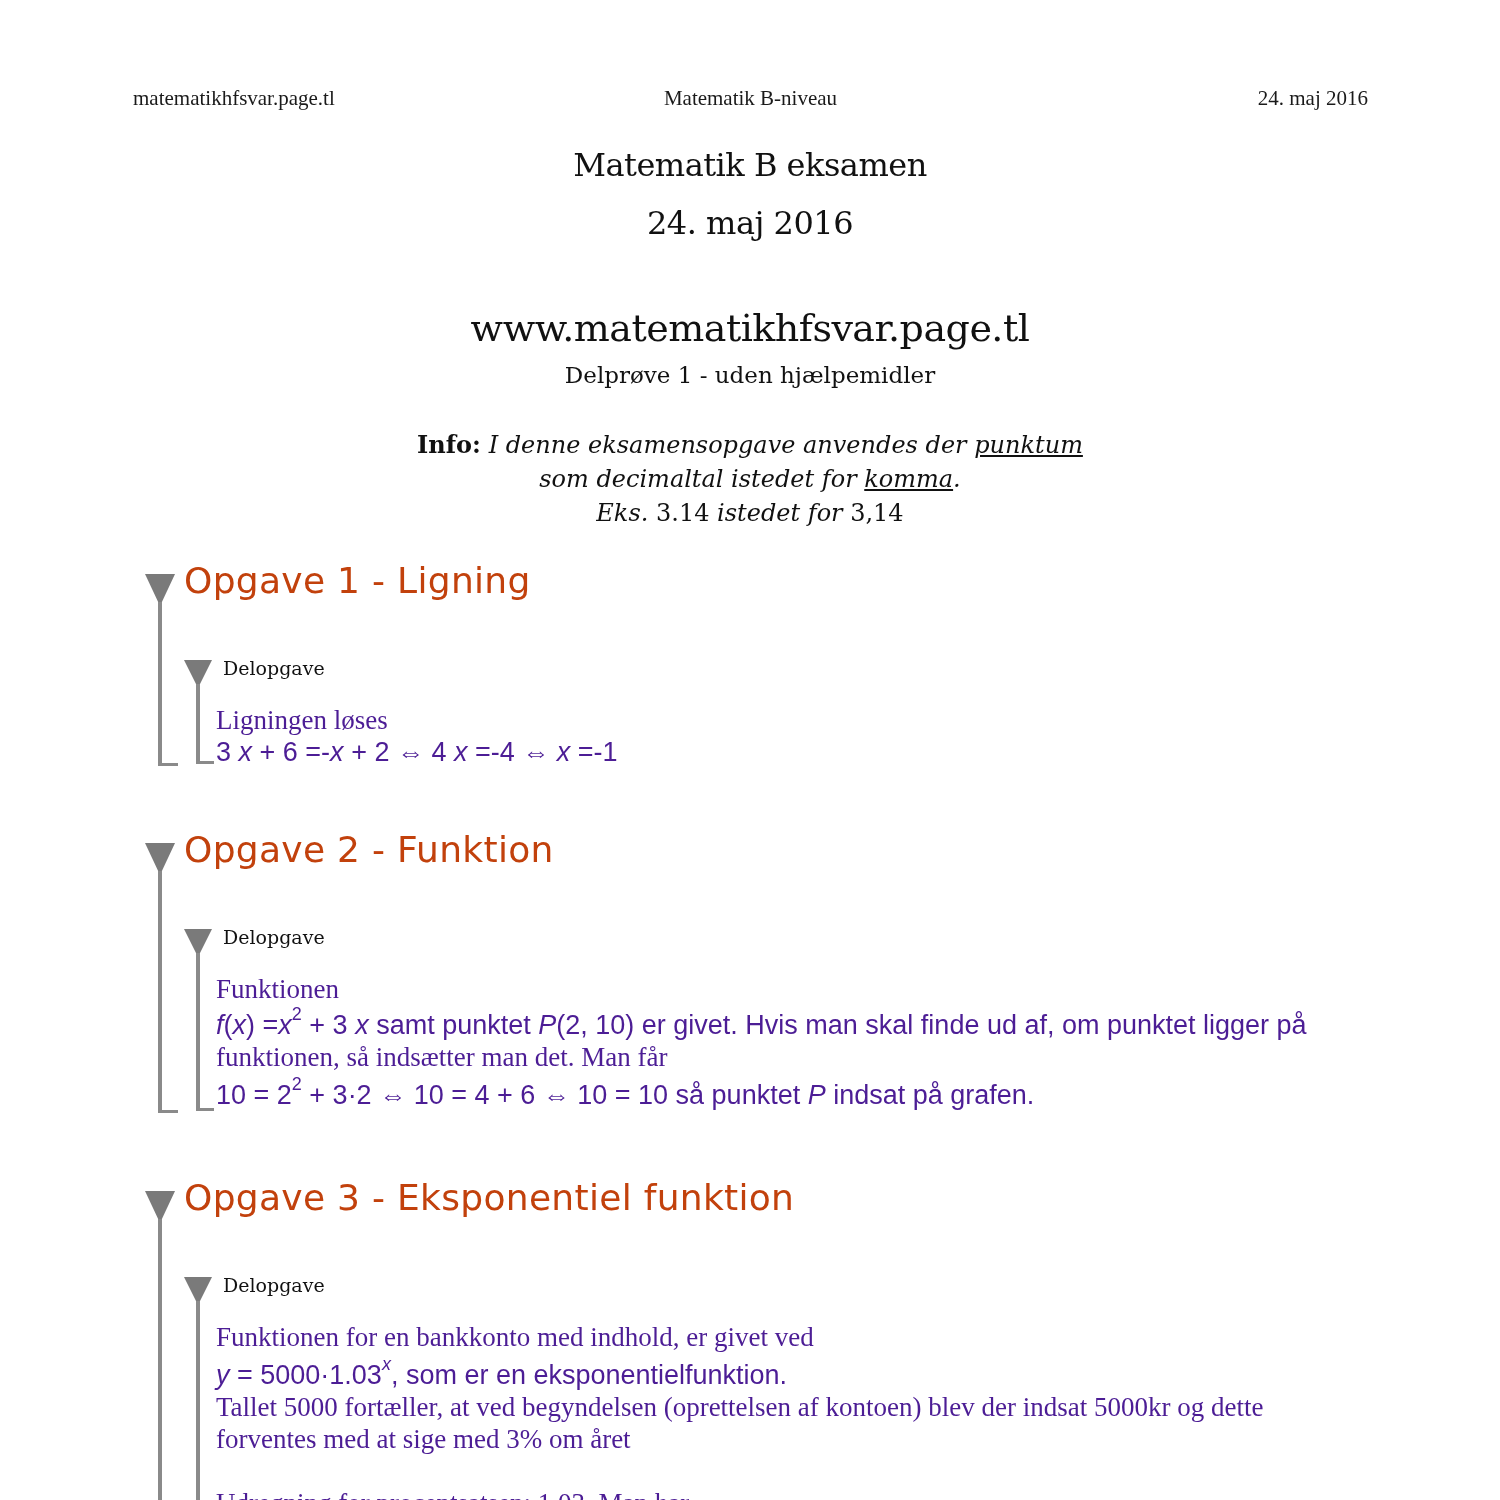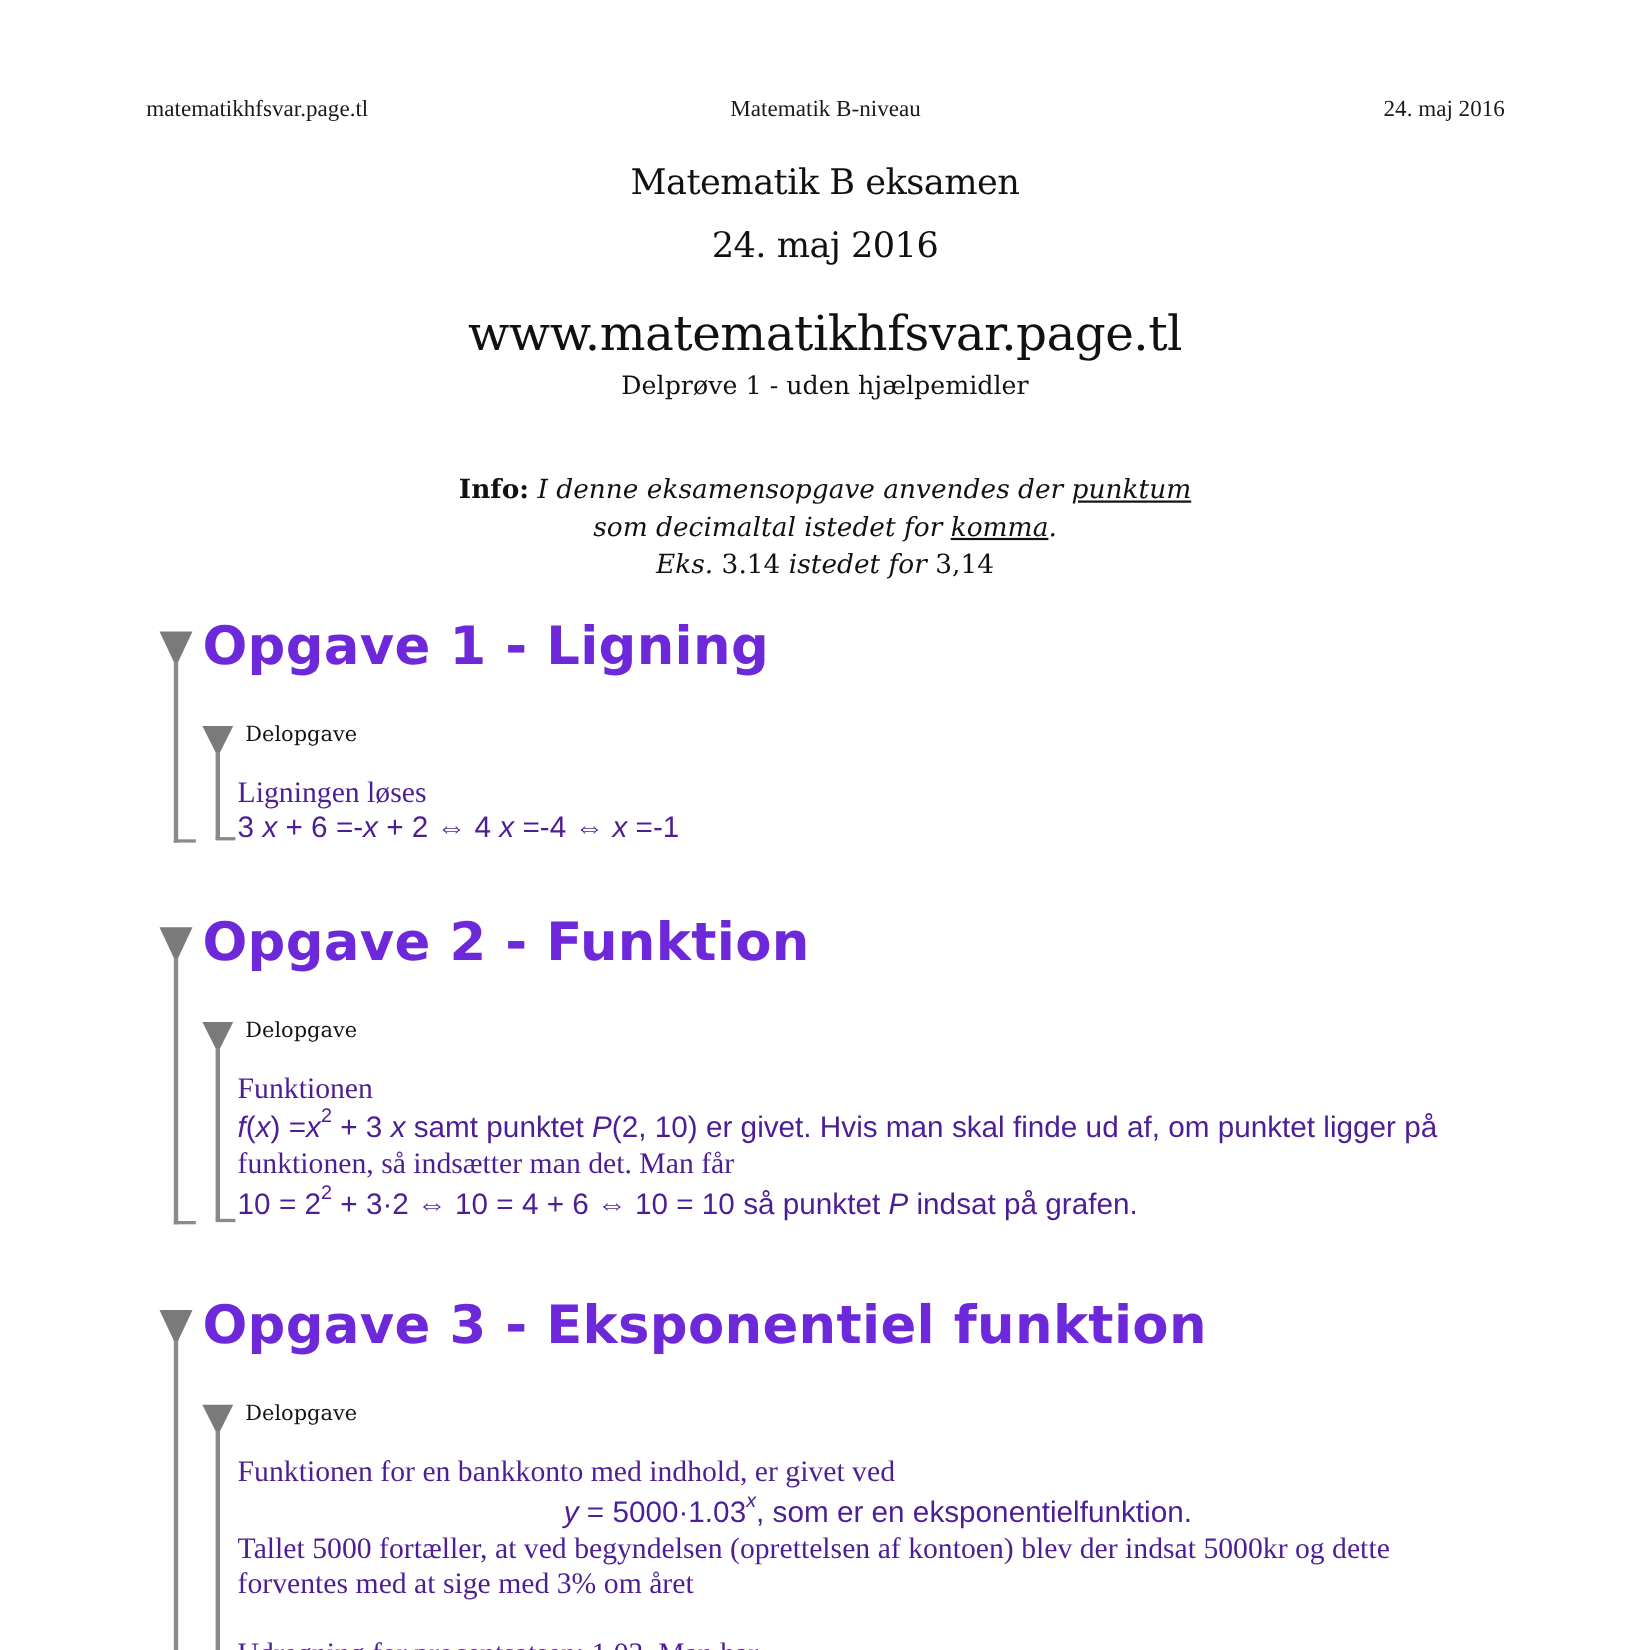--- a/index.html
+++ b/index.html
@@ -8,38 +8,38 @@
 
   .running-header { position: absolute; top: 86px; left: 133px; right: 132px; height: 30px;
     font-family: "Liberation Serif", serif; font-size: 21px; color: #1a1a1a; }
   .rh-left { position: absolute; left: 0; top: 0; }
   .rh-center { position: absolute; left: 0; right: 0; top: 0; text-align: center; }
   .rh-right { position: absolute; right: 0; top: 0; }
 
   .title-block { position: absolute; top: 136px; left: 0; right: 0; text-align: center;
     font-family: "DejaVu Serif", serif; color: #111; }
   .title-line { font-size: 32px; line-height: 58px; letter-spacing: -0.5px; }
-  .url-line { font-size: 44px; line-height: 56px; margin-top: 24px; letter-spacing: -0.5px; }
+  .url-line { font-size: 38px; line-height: 56px; margin-top: 48px; letter-spacing: -0.5px; }
   .subtitle-line { font-size: 23px; line-height: 42px; margin-top: -2px; }
 
   .info-block { position: absolute; top: 428px; left: 0; right: 0; text-align: center;
     font-family: "DejaVu Serif", serif; font-size: 24px; line-height: 34px; color: #111; }
   .info-block .bold { font-weight: bold; font-style: normal; }
   .info-block .it { font-style: italic; }
   .info-block .u { text-decoration: underline; font-style: italic; }
   .info-block .up { font-style: normal; }
 
   .section { position: absolute; left: 145px; right: 120px; }
   .sec-tri { position: absolute; left: 0; top: 0; width: 0; height: 0;
     border-left: 15px solid transparent; border-right: 15px solid transparent;
     border-top: 32px solid #7a7a7a; }
   .sec-line { position: absolute; left: 13px; top: 28px; width: 4px; background: #8a8a8a; }
   .sec-foot { position: absolute; left: 13px; width: 20px; height: 3px; background: #8a8a8a; }
   .sec-title { position: absolute; left: 39px; top: -14px; font-family: "DejaVu Sans", sans-serif;
-    font-weight: bold; font-size: 48px; color: #6d28d9; white-space: nowrap; letter-spacing: 0.3px; }
+    font-weight: normal; font-size: 36px; color: #c2410c; white-space: nowrap; letter-spacing: 0.3px; }
 
   .sub { position: absolute; left: 39px; right: 0; }
   .sub-tri { position: absolute; left: 0; top: 0; width: 0; height: 0;
     border-left: 14px solid transparent; border-right: 14px solid transparent;
     border-top: 28px solid #7a7a7a; }
   .sub-line { position: absolute; left: 12px; top: 24px; width: 4px; background: #8a8a8a; }
   .sub-foot { position: absolute; left: 12px; width: 18px; height: 3px; background: #8a8a8a; }
   .sub-title { position: absolute; left: 39px; top: -3px; font-family: "DejaVu Serif", serif;
     font-size: 19px; color: #111; white-space: nowrap; }
   .sub-body { position: absolute; left: 32px; right: 0; font-family: "Liberation Serif", serif;
@@ -129,21 +129,21 @@
     <div class="sec-tri"></div>
     <div class="sec-line" style="height:300px;"></div>
     <div class="sec-title">Opgave 3 - Eksponentiel funktion</div>
 
     <div class="sub" style="top:86px; height:240px;">
       <div class="sub-tri"></div>
       <div class="sub-line" style="height:220px;"></div>
       <div class="sub-title">Delopgave</div>
       <div class="sub-body" style="top:44px;">
         <p>Funktionen for en bankkonto med indhold, er givet ved</p>
-        <p class="math" style="margin-top:6px;text-align:center;"><i>y</i><span> = 5000·1.03</span><sup><i>x</i></sup><span>, som er en eksponentielfunktion.</span></p>
+        <p class="math" style="margin-top:6px;"><i>y</i><span> = 5000·1.03</span><sup><i>x</i></sup><span>, som er en eksponentielfunktion.</span></p>
         <p>Tallet 5000 fortæller, at ved begyndelsen (oprettelsen af kontoen) blev der indsat 5000kr og dette</p>
         <p>forventes med at sige med 3% om året</p>
         <p style="margin-top:32px;">Udregning for procentsatsen: 1.03. Man har</p>
       </div>
     </div>
   </div>
 
 </div>
 
 </body></html>

